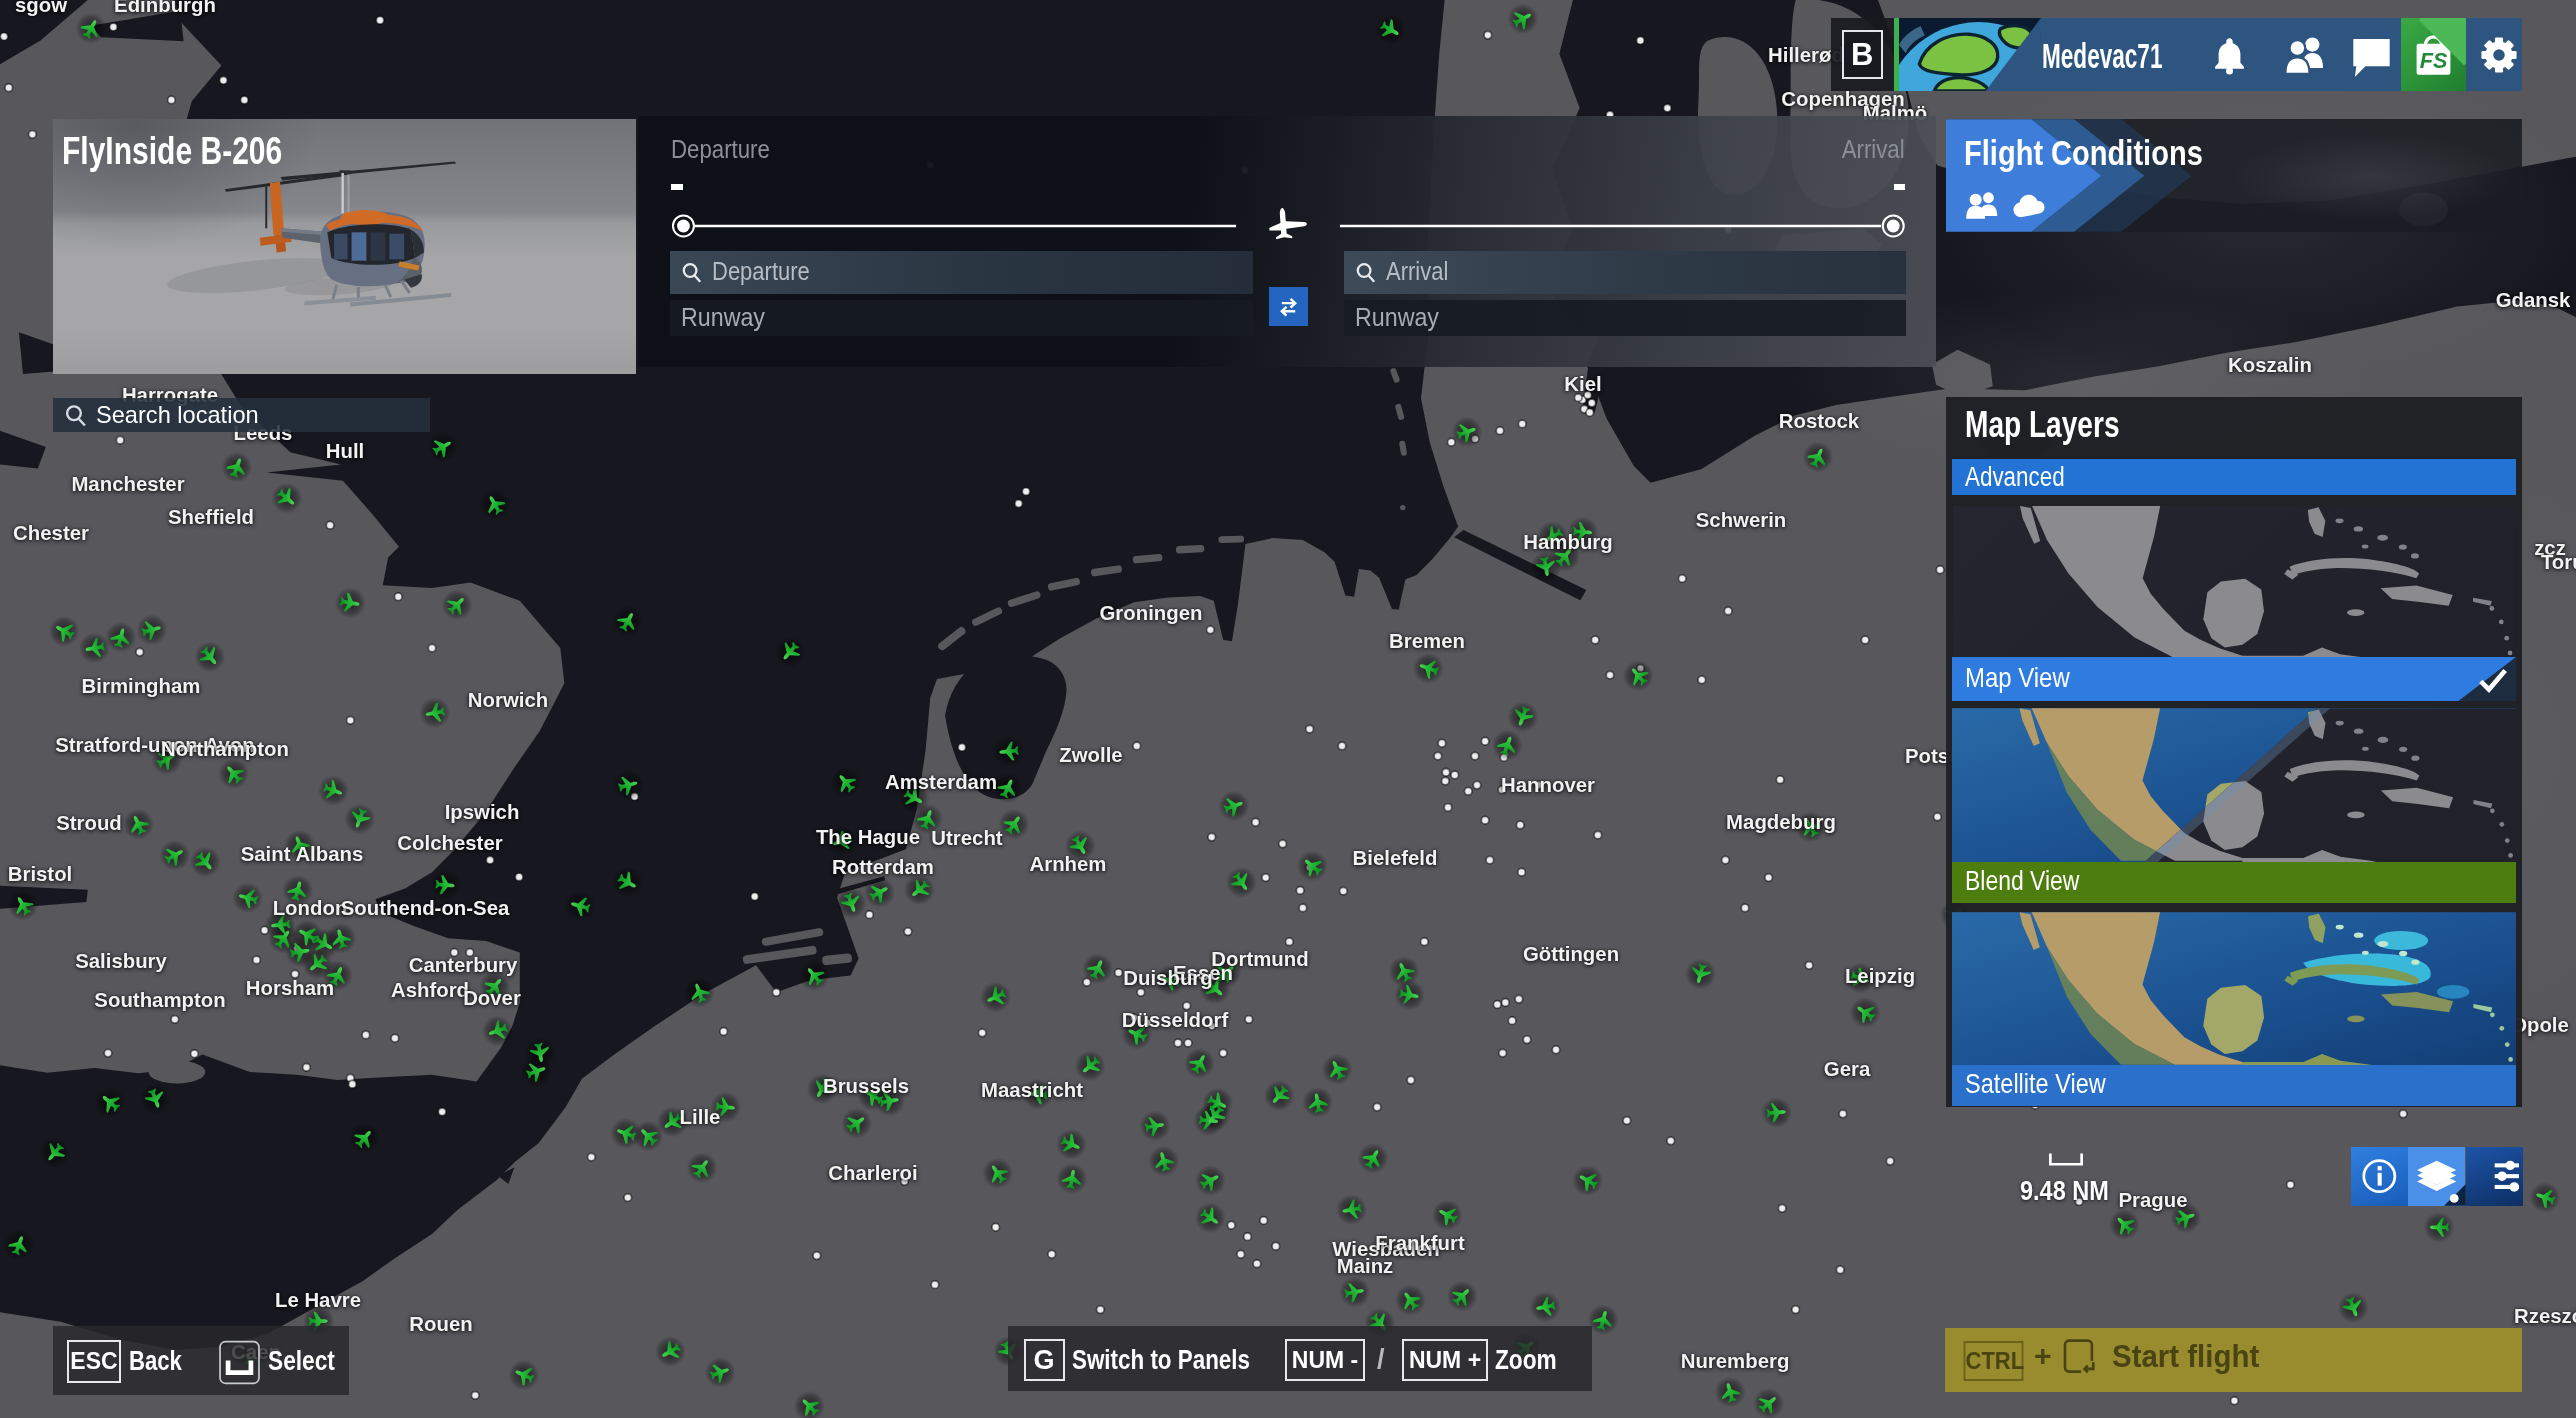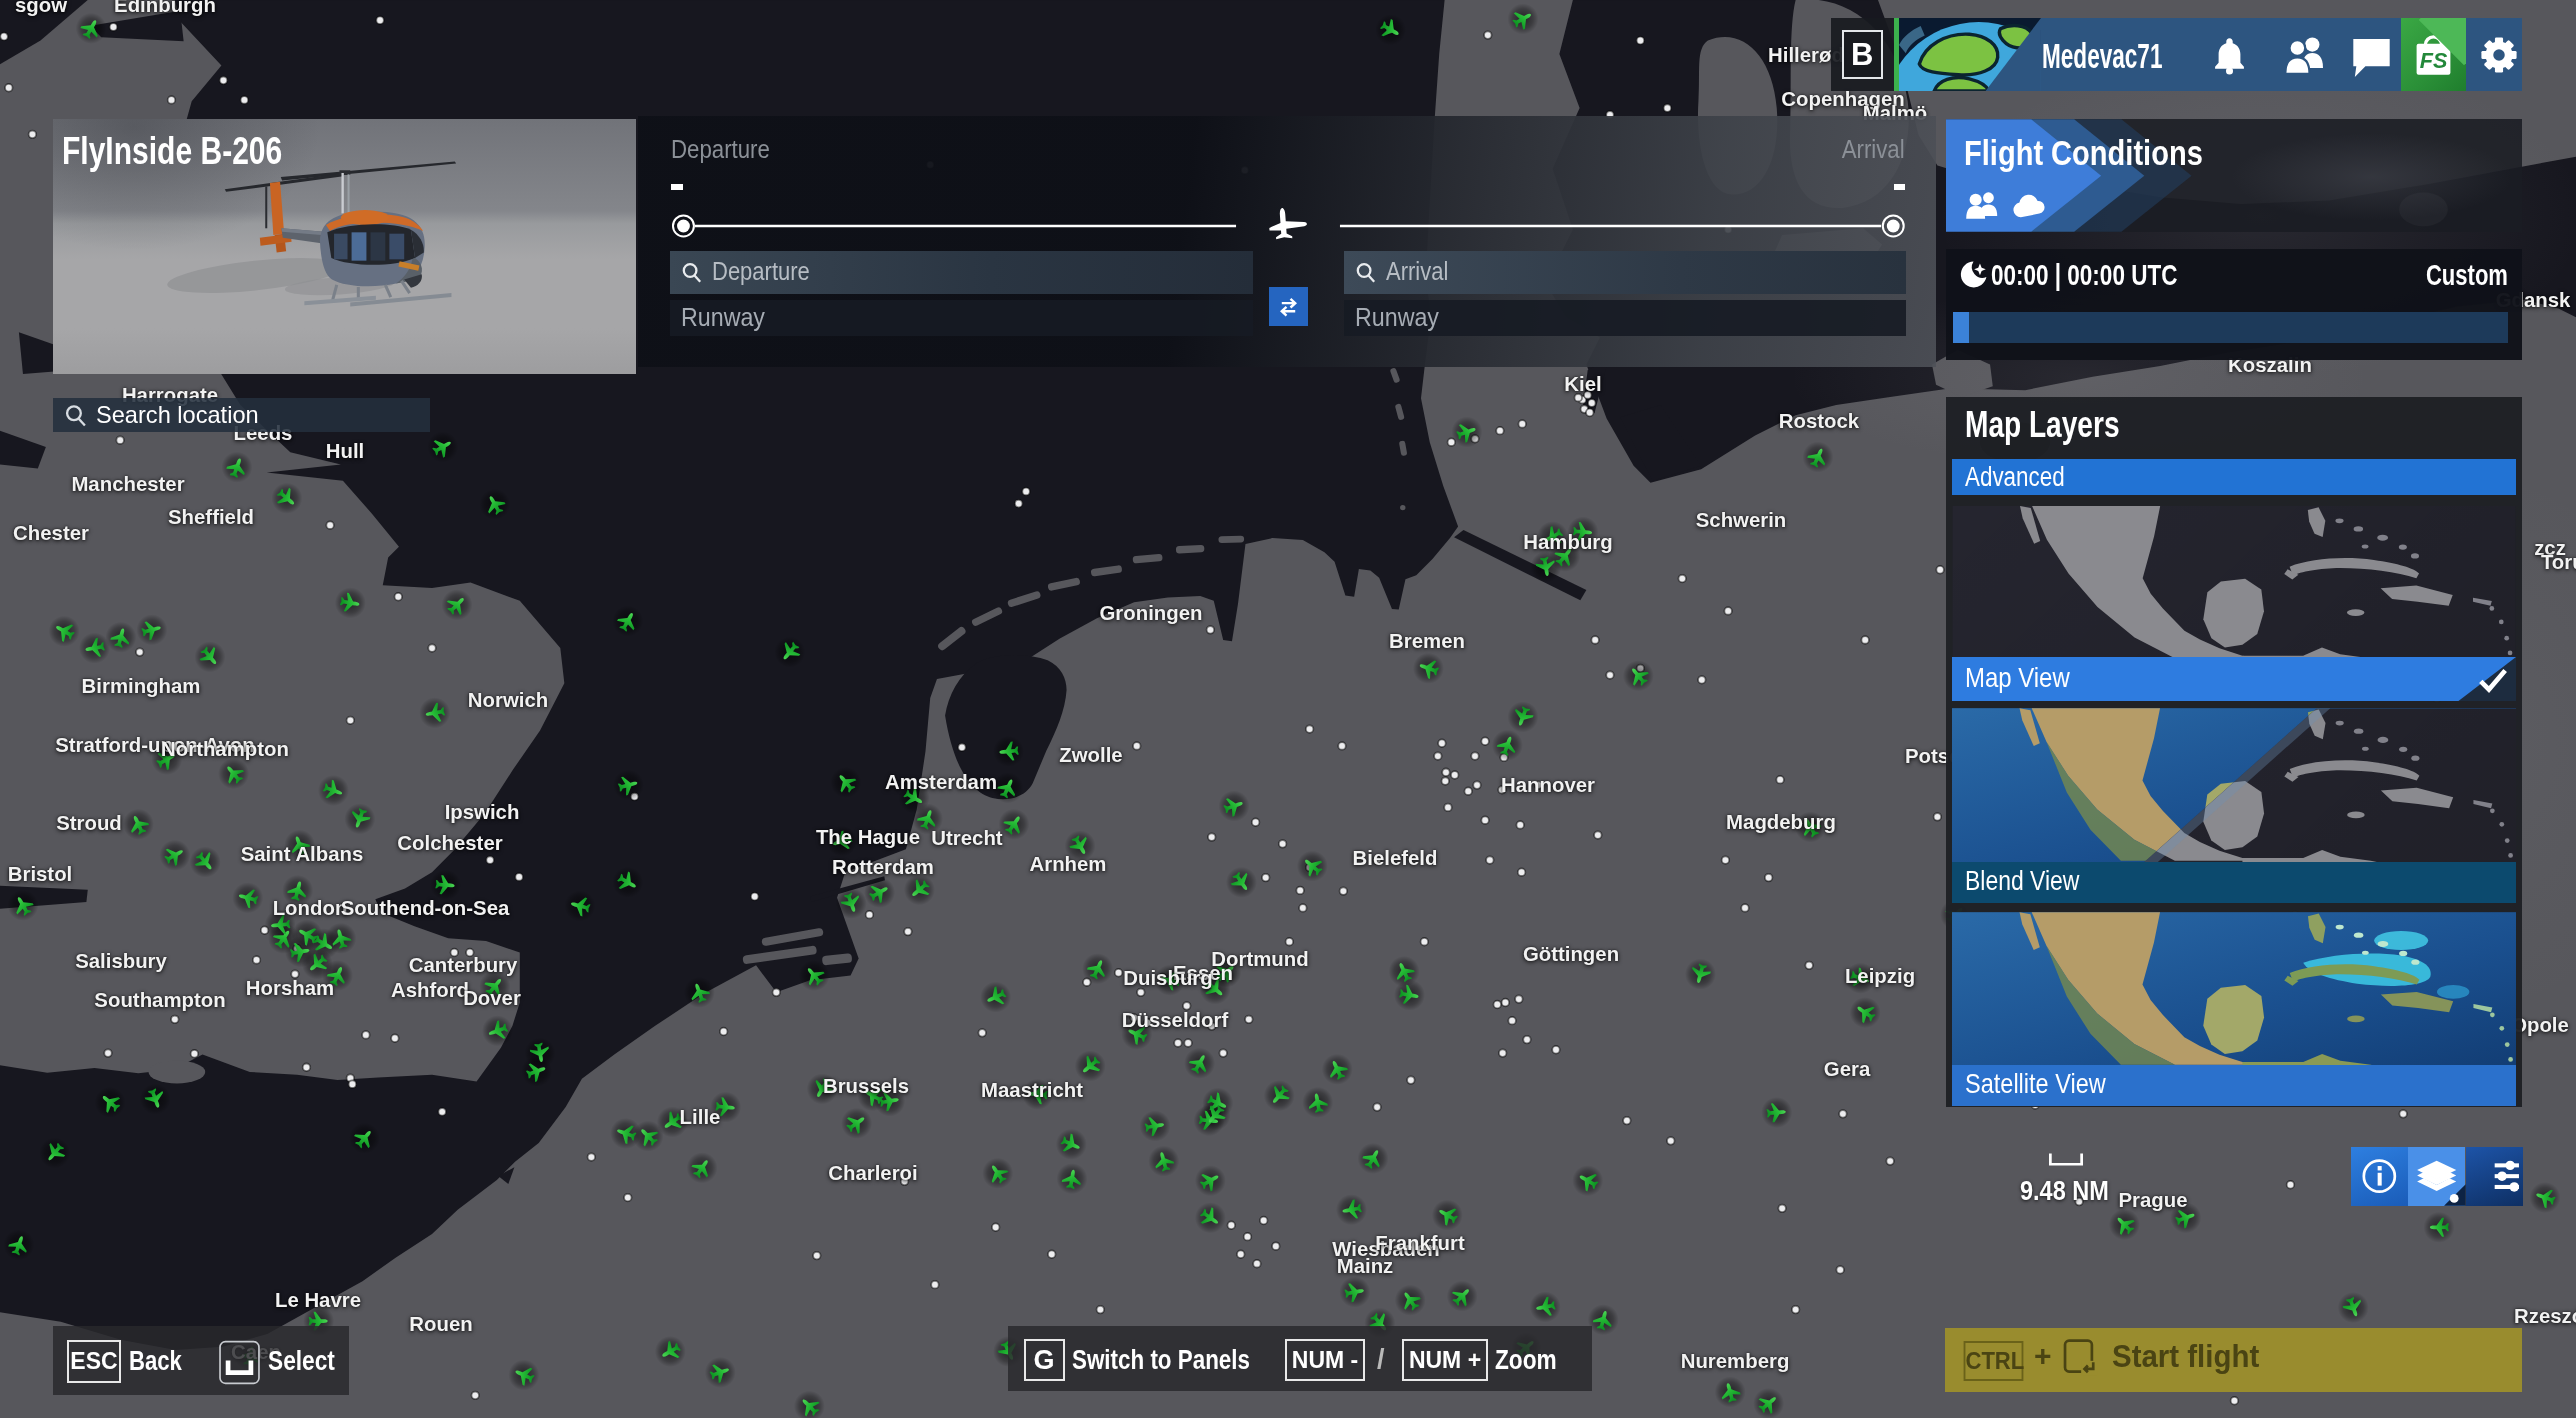--- a/index.html
+++ b/index.html
@@ -787,30 +787,20 @@
     </svg>
     <div class="abs" style="left:17.6px;top:13.5px;color:#fff;font-weight:bold;font-size:35px;transform:scaleX(0.83);transform-origin:0 0;">Flight Conditions</div>
     <svg class="abs" width="88" height="31" style="left:17.6px;top:70px" viewBox="0 0 130 46" fill="#fff">
       <circle cx="36" cy="13" r="8"></circle>
       <path d="M23,40 C23,28 28,23 36,23 C44,23 49,28 49,40 Z"></path>
       <circle cx="17" cy="16" r="9"></circle>
       <path d="M3,44 C3,30 9,25 17,25 C25,25 31,30 31,44 Z"></path>
       <path d="M84,42 a11,11 0 0 1 -2,-21.8 a14,14 0 0 1 27,-2.5 a9.5,9.5 0 0 1 2.5,18.8 L84,42 Z"></path>
     </svg>
   </div>
-  <div class="abs" style="left:0;top:130px;width:576px;height:111px;background:rgba(16,18,25,0.97);">
-    <svg class="abs" width="31" height="31" style="left:11.5px;top:9.5px" viewBox="0 0 48 48" fill="#fff">
-      <path d="M24,4 a20,20 0 1 0 20,24 a16.5,16.5 0 0 1 -20,-24 Z"></path>
-      <path d="M34,7 l2.6,6.4 6.4,2.6 -6.4,2.6 -2.6,6.4 -2.6,-6.4 -6.4,-2.6 6.4,-2.6 Z"></path>
-    </svg>
-    <div class="abs" style="left:45px;top:8.8px;color:#fff;font-weight:bold;font-size:30px;transform:scaleX(0.75);transform-origin:0 0;">00:00 | 00:00 UTC</div>
-    <div class="abs" style="right:14px;top:10px;color:#fff;font-weight:bold;font-size:29px;transform:scaleX(0.76);transform-origin:100% 0;">Custom</div>
-    <div class="abs" style="left:7.4px;top:63px;width:15.5px;height:31px;background:#3b82d8;"></div>
-    <div class="abs" style="left:23px;top:63px;width:539px;height:31px;background:#1d3a5a;"></div>
-  </div>
 </div>
 
 <div class="abs" id="mlpanel" style="left:1946px;top:397px;width:576px;height:710px;background:rgba(30,32,36,0.96);">
   <div class="abs" style="left:19px;top:6.8px;color:#fff;font-weight:bold;font-size:36px;transform:scaleX(0.78);transform-origin:0 0;">Map Layers</div>
   <div class="abs" style="left:6px;top:62px;width:564px;height:36px;background:#2273d4;">
     <div class="abs" style="left:13px;top:2.7px;color:#fff;font-size:27px;transform:scaleX(0.83);transform-origin:0 0;">Advanced</div>
   </div>
   <svg class="abs" id="thumb1" width="564" height="151" style="left:6px;top:109px" viewBox="0 0 835 224">
         <defs>
           <linearGradient id="mapsh" x1="0" y1="0" x2="1" y2="0.3">
@@ -913,21 +903,21 @@
  <g fill="#81818a">
   <circle cx="800" cy="152" r="3.5"></circle>
             <circle cx="814" cy="172" r="3.5"></circle>
             <circle cx="822" cy="196" r="3.5"></circle>
             <circle cx="827" cy="218" r="3.5"></circle>
   <path d="M772,136 L800,141 L798,148 L772,142 Z"></path>
  </g>
         </g>
         <polygon points="540,0 560,0 300,232 280,232" fill="#6e8fb4" opacity="0.35"></polygon>
       </svg>
-  <div class="abs" style="left:6px;top:465px;width:564px;height:41px;background:#0c4a6e;">
+  <div class="abs" style="left:6px;top:465px;width:564px;height:41px;background:#4d7c0f;">
     <div class="abs" style="left:13px;top:3.4px;color:#fff;font-size:28px;transform:scaleX(0.82);transform-origin:0 0;">Blend View</div>
   </div>
   <svg class="abs" id="thumb3" width="564" height="153" style="left:6px;top:515px" viewBox="0 0 835 226">
         <rect width="835" height="232" fill="url(#satsea)"></rect>
  <path d="M520,75 C560,62 620,58 665,64 C700,70 712,82 708,96 C700,110 650,112 600,106 C560,100 528,90 520,75 Z" fill="#3ecbe8" opacity="0.85"></path>
  <ellipse cx="665" cy="42" rx="40" ry="14" fill="#45d2ec" opacity="0.8"></ellipse>
  <ellipse cx="742" cy="118" rx="24" ry="10" fill="#2e9fd4" opacity="0.7"></ellipse>
         <path d="M118,0 L308,0 L299,45 L282,107 L294,130 L312,152 L344,185 L367,198 L396,211 L430,222 L460,226 L330,226 L270,195 L215,150 L172,100 L140,50 Z" fill="#b59c68"></path>
  <path d="M100,0 L116,3 L130,52 L121,56 L104,18 Z" fill="#b59c68"></path>
  <path d="M378,128 L398,112 L434,108 L458,124 L462,156 L452,190 L430,206 L404,210 L384,196 L372,168 Z" fill="#a3a869"></path>

